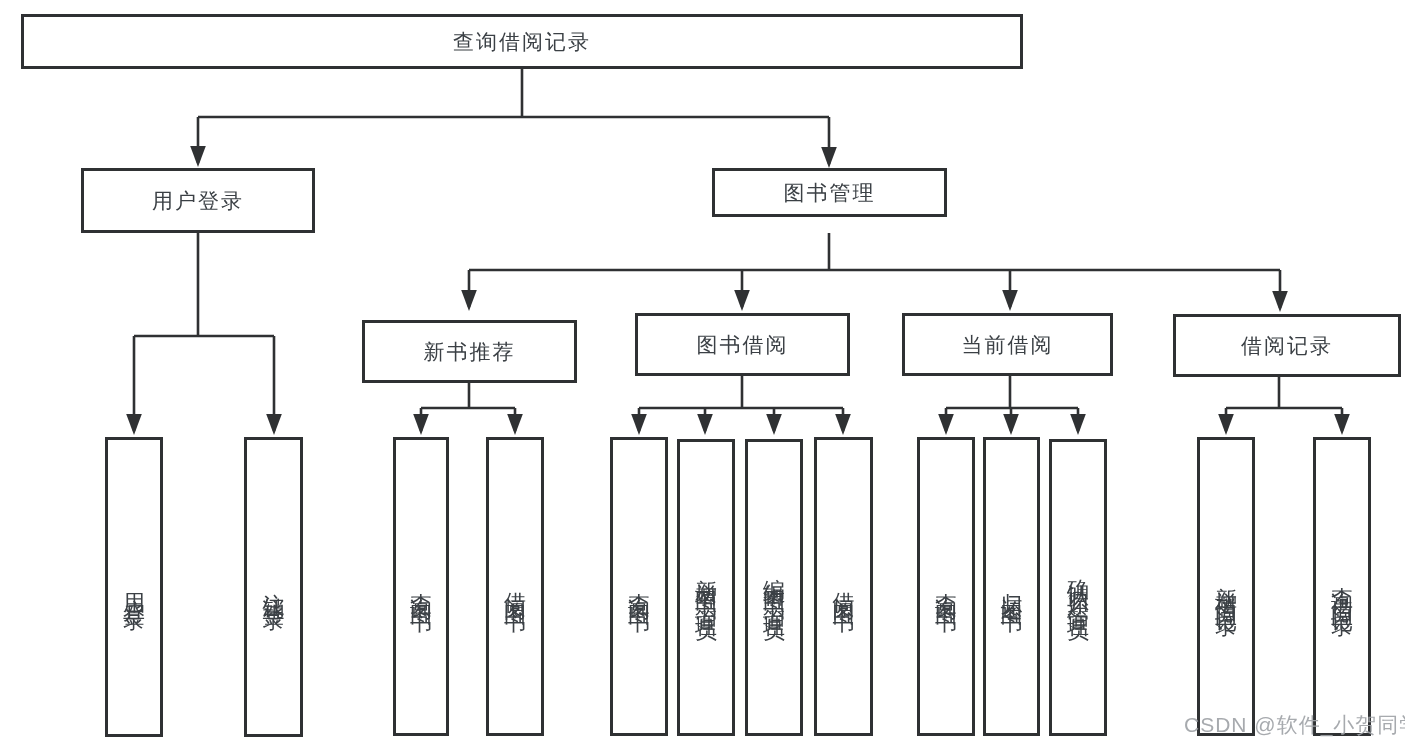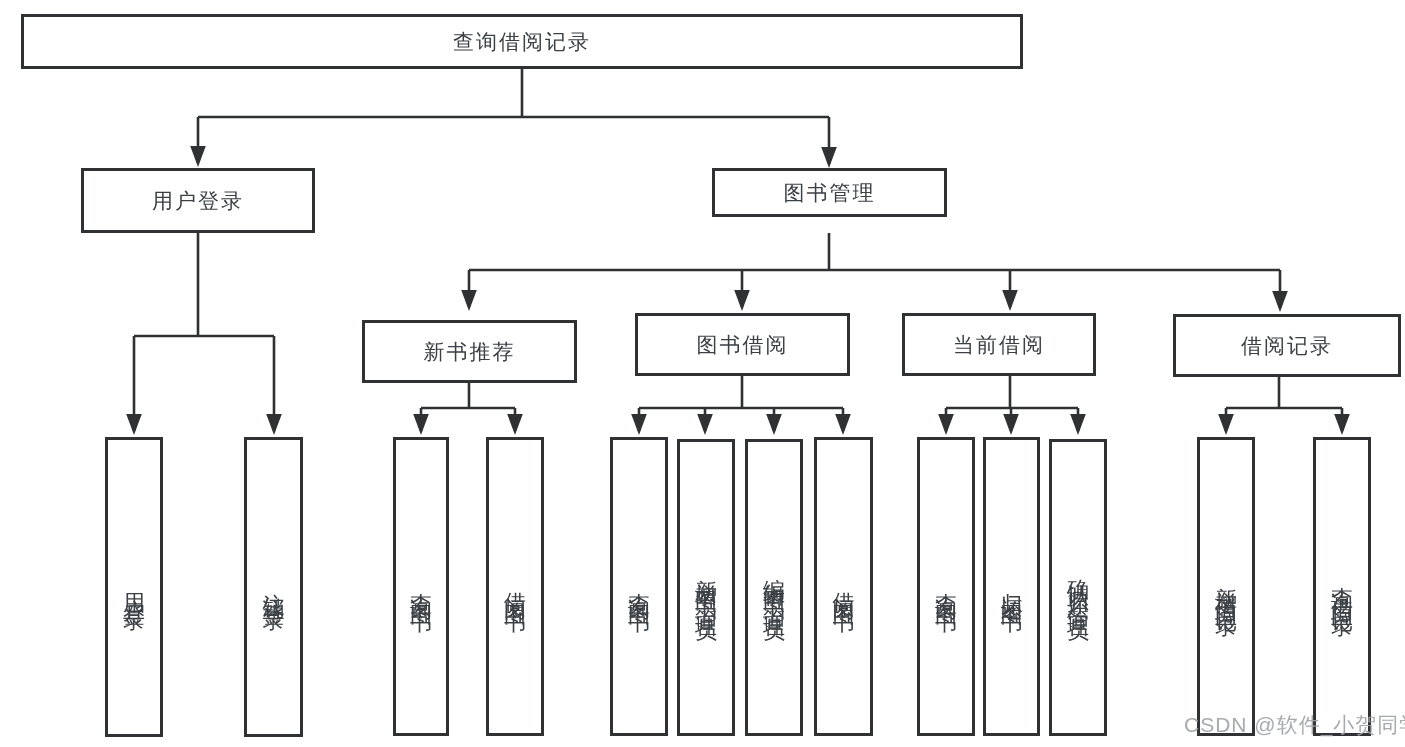--- a/index.html
+++ b/index.html
@@ -97,21 +97,21 @@
   <div class="box hbox" style="left:712px; top:168px; width:235px; height:49px;">
     <span>图书管理</span>
   </div>
 
   <div class="box hbox" style="left:362px; top:320px; width:215px; height:63px;">
     <span>新书推荐</span>
   </div>
   <div class="box hbox" style="left:635px; top:313px; width:215px; height:63px;">
     <span>图书借阅</span>
   </div>
-  <div class="box hbox" style="left:902px; top:313px; width:194px; height:63px;align-items:center;">
+  <div class="box hbox" style="left:902px; top:313px; width:211px; height:63px;align-items:center;">
     <span>当前借阅</span>
   </div>
   <div class="box hbox" style="left:1173px; top:314px; width:228px; height:63px;">
     <span>借阅记录</span>
   </div>
 
   <div class="box vbox" style="left:105px; top:437px; width:58px; height:300px;">
     <span>用户登录</span>
   </div>
   <div class="box vbox" style="left:244px; top:437px; width:59px; height:300px;">

